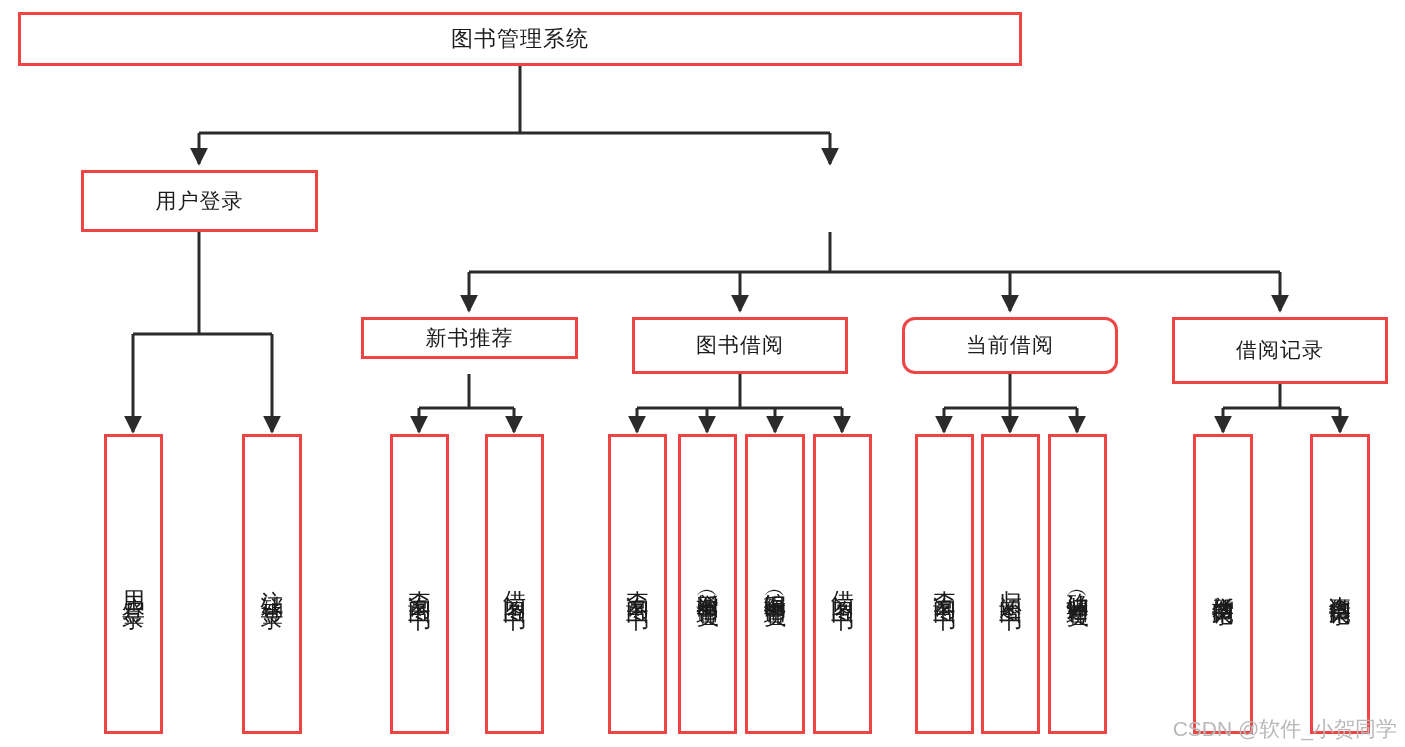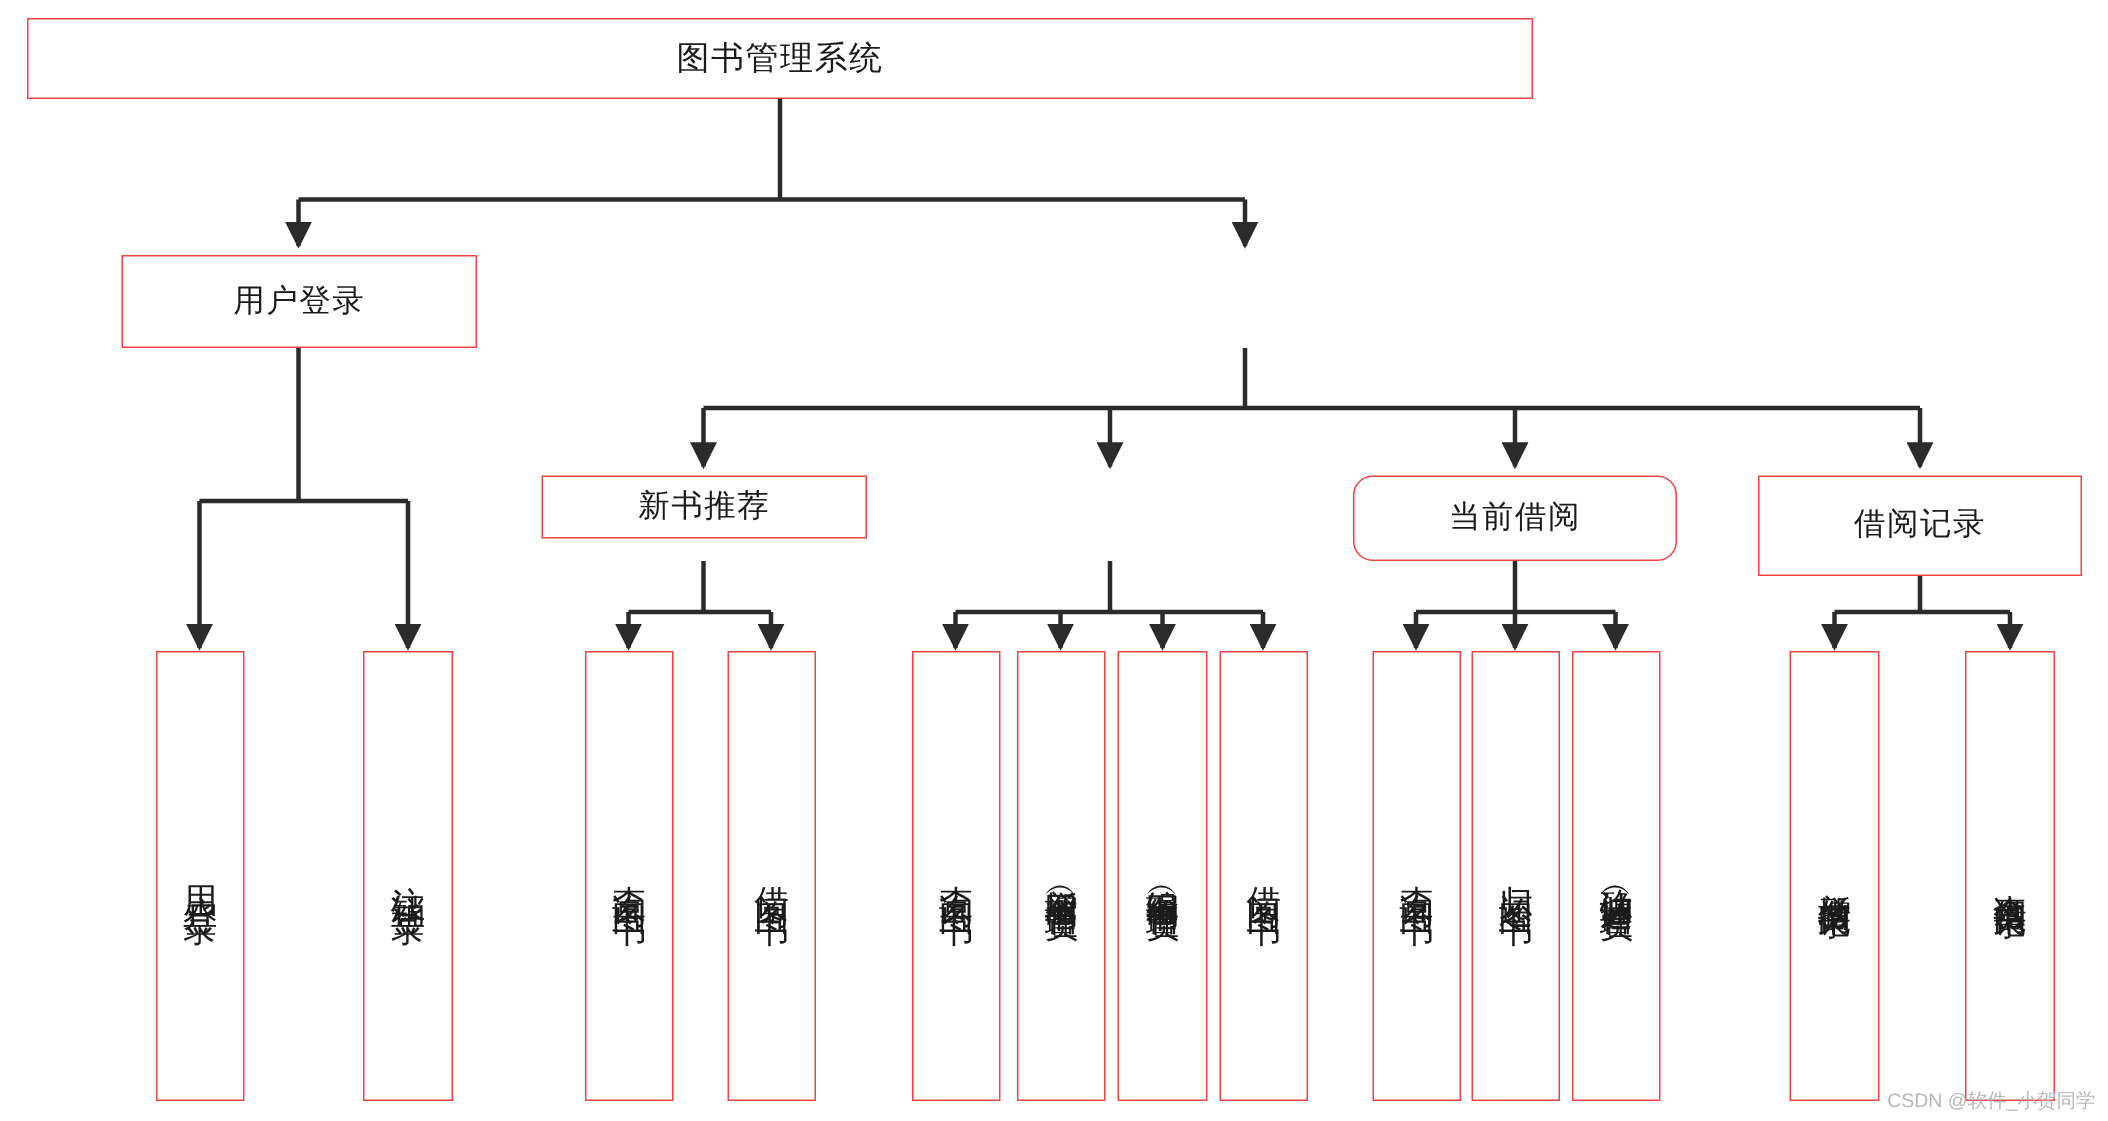--- a/index.html
+++ b/index.html
@@ -8,21 +8,21 @@
     background:#ffffff;
     font-family:"Liberation Sans","DejaVu Sans",sans-serif;
     overflow:hidden;
   }
   #diagram{position:relative;width:1405px;height:747px;}
   #edges{position:absolute;left:0;top:0;width:1405px;height:747px;}
 
   .node{
     position:absolute;
     box-sizing:border-box;
-    border:1px solid #ef4444;
+    border:3px solid #ef4444;
     background:#ffffff;
     color:#1b1b1b;
     display:flex;
     align-items:center;
     justify-content:center;
     text-align:center;
   }
   .node .lbl{display:block;line-height:1.15;}
 
   
@@ -40,21 +40,21 @@
     text-orientation:upright;
     font-size:23px;
     letter-spacing:6px;
     line-height:1;
   }
   .node.v.tight .lbl{letter-spacing:2px;font-size:22px;}
 
   #watermark{
     position:absolute;
     right:8px;bottom:4px;
-    font-size:13px;
+    font-size:21px;
     color:#b8b8b8;
     white-space:nowrap;
     pointer-events:none;
   }
 </style>
 </head>
 <body>
 
 <div id="diagram">
 
@@ -112,20 +112,23 @@
     <span class="lbl">图书管理系统</span>
   </div>
 
   <div class="node h" style="left:81px;top:170px;width:237px;height:62px;">
     <span class="lbl">用户登录</span>
   </div>
 
   <div class="node h" style="left:361px;top:317px;width:217px;height:42px;">
     <span class="lbl">新书推荐</span>
   </div>
+  <div class="node h" style="left:632px;top:317px;width:216px;height:57px;">
+    <span class="lbl">图书借阅</span>
+  </div>
   <div class="node h" style="left:902px;top:317px;width:216px;height:57px;border-radius:13px;">
     <span class="lbl">当前借阅</span>
   </div>
   <div class="node h" style="left:1172px;top:317px;width:216px;height:67px;">
     <span class="lbl">借阅记录</span>
   </div>
 
   <div class="node v" style="left:104px;top:434px;width:59px;height:300px;">
     <span class="lbl">用户登录</span>
   </div>

